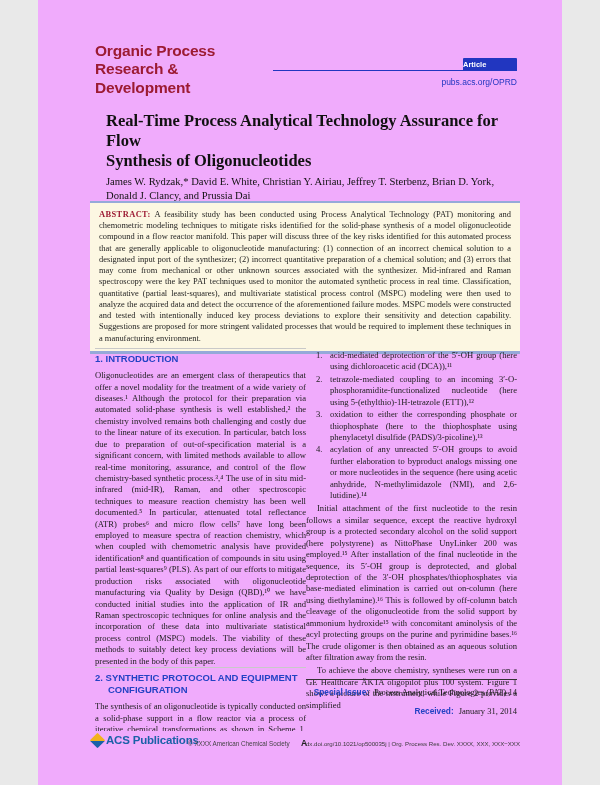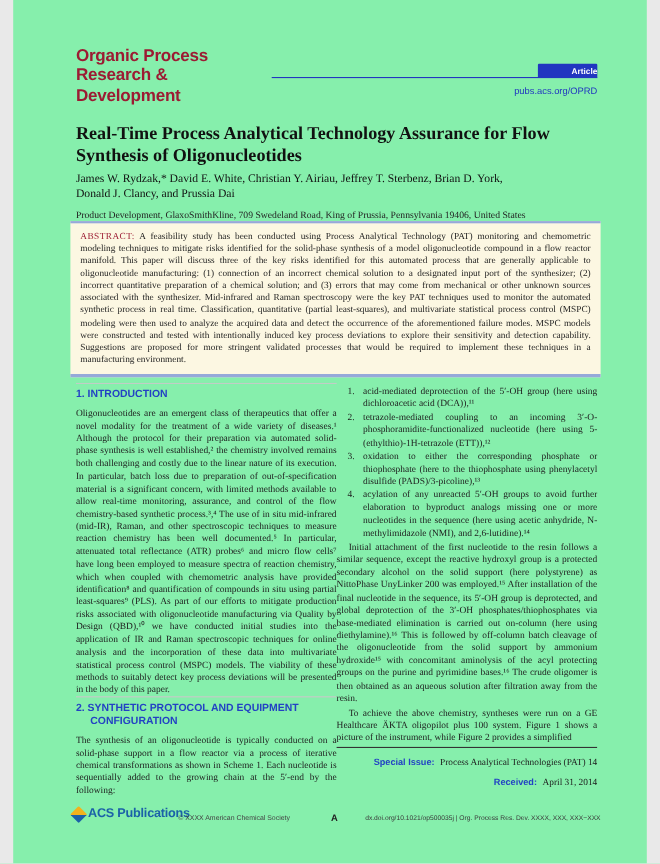--- a/index.html
+++ b/index.html
@@ -1,65 +1,65 @@
 <!DOCTYPE html>
 <html style="--brand-red: #9C1B33; --heading-blue: #2342C4; --link-blue: #2136C0; --abstract-bg: #FCF7E2; --abstract-border: #96A9D9; --acs-blue: #1B61A8; --acs-gold: #F2B21D;"><head>
 <meta charset="utf-8">
 <style>
   * { margin:0; padding:0; box-sizing:border-box; }
   html,body { background:#e9e9e9; }
   .page {
-    position:relative; width:576px; height:785px; margin:0 auto;
-    background:#86efac; overflow:hidden;
+    position:relative; width:524px; height:785px; margin:0 auto;
+    background:#f0abfc; overflow:hidden;
     font-family:"Liberation Serif", serif; color:#1c1c1c;
   }
   
   .journal-name {
     position:absolute; top:42px; left:57px; width:170px;
     font-family:"Liberation Sans", sans-serif; font-weight:bold;
     font-size:15.5px; line-height:1.18; letter-spacing:-0.2px;
     color:var(--brand-red,#9C1B33);
   }
   .journal-name span { display:block; }
   .masthead-rule {
     position:absolute; top:70px; left:235px; right:45px;
     border-top:1.6px solid var(--link-blue,#2136C0);
   }
   .article-badge {
     position:absolute; top:58px; right:45px; width:54px; height:13px;
     background:var(--link-blue,#2136C0); color:#fff;
     font-family:"Liberation Sans", sans-serif; font-weight:bold;
-    font-size:7.5px; text-align:right; line-height:13px; border-radius:1px;
+    font-size:7.5px; text-align:left; line-height:13px; border-radius:1px;
   }
   .site-url {
     position:absolute; top:77px; right:45px;
     font-family:"Liberation Sans", sans-serif; font-size:8.5px;
     color:var(--link-blue,#2136C0); text-decoration:none;text-align:center;
   }
   
-  .title-block { position:absolute; top:111px; left:57px; right:45px; }
+  .title-block { position:absolute; top:111px; left:68px; right:45px; }
   .paper-title {
     font-family:"Liberation Serif", serif; font-weight:bold;
     font-size:16.5px; line-height:1.2; color:#111;
   }
   .paper-title span { display:block; }
   .authors { margin-top:5px; font-size:10.6px; line-height:1.32; color:#111; }
   .authors span { display:block; }
   .affiliation { margin-top:6px; font-size:8.8px; color:#222; }
   
   .abstract-box {
     position:absolute; top:201px; left:52px; right:42px;
     background:var(--abstract-bg,#FCF7E2);
     border-top:2px solid var(--abstract-border,#96A9D9);
     border-bottom:3px solid var(--abstract-border,#96A9D9);
     padding:6px 9px 7px 9px;
     font-size:8.45px; line-height:1.33; text-align:justify; color:#1d1d1d;
   }
   .abstract-label {
-    color:var(--brand-red,#9C1B33); font-weight:normal; letter-spacing:0.4px;margin-top:20px;
+    color:var(--brand-red,#9C1B33); font-weight:bold; letter-spacing:0.4px;margin-top:20px;
   }
   
   .columns {
     position:absolute; top:348px; left:57px; right:45px; height:383px;
     display:flex; overflow:hidden;
     font-size:8.6px; line-height:1.33; text-align:justify;
   }
   .col { flex:1; min-width:0; position:relative; }
   .sec-heading {
     font-family:"Liberation Sans", sans-serif; font-weight:bold;
@@ -169,21 +169,21 @@
         </div>
       </div>
       <p class="para indented gap">Initial attachment of the first nucleotide to the resin follows a similar sequence, except the reactive hydroxyl group is a protected secondary alcohol on the solid support (here polystyrene) as NittoPhase UnyLinker 200 was employed.¹⁵ After installation of the final nucleotide in the sequence, its 5′-OH group is deprotected, and global deprotection of the 3′-OH phosphates/thiophosphates via base-mediated elimination is carried out on-column (here using diethylamine).¹⁶ This is followed by off-column batch cleavage of the oligonucleotide from the solid support by ammonium hydroxide¹⁵ with concomitant aminolysis of the acyl protecting groups on the purine and pyrimidine bases.¹⁶ The crude oligomer is then obtained as an aqueous solution after filtration away from the resin.</p>
       <p class="para indented gap">To achieve the above chemistry, syntheses were run on a GE Healthcare ÄKTA oligopilot plus 100 system. Figure 1 shows a picture of the instrument, while Figure 2 provides a simplified</p>
 
       <div class="special-block">
         <div class="special-row">
           <span class="special-label">Special Issue:</span><span>Process Analytical Technologies (PAT) 14</span>
         </div>
         <div class="special-row">
-          <span class="special-label">Received:</span><span>April 31, 2014</span>
+          <span class="special-label">Received:</span><span>January 31, 2014</span>
         </div>
       </div>
     </div>
 
   </div>
 
   <div class="footer">
     <div class="acs-logo">
       <span class="diamond-icon"></span>
       <span class="acs-name">ACS Publications</span>

